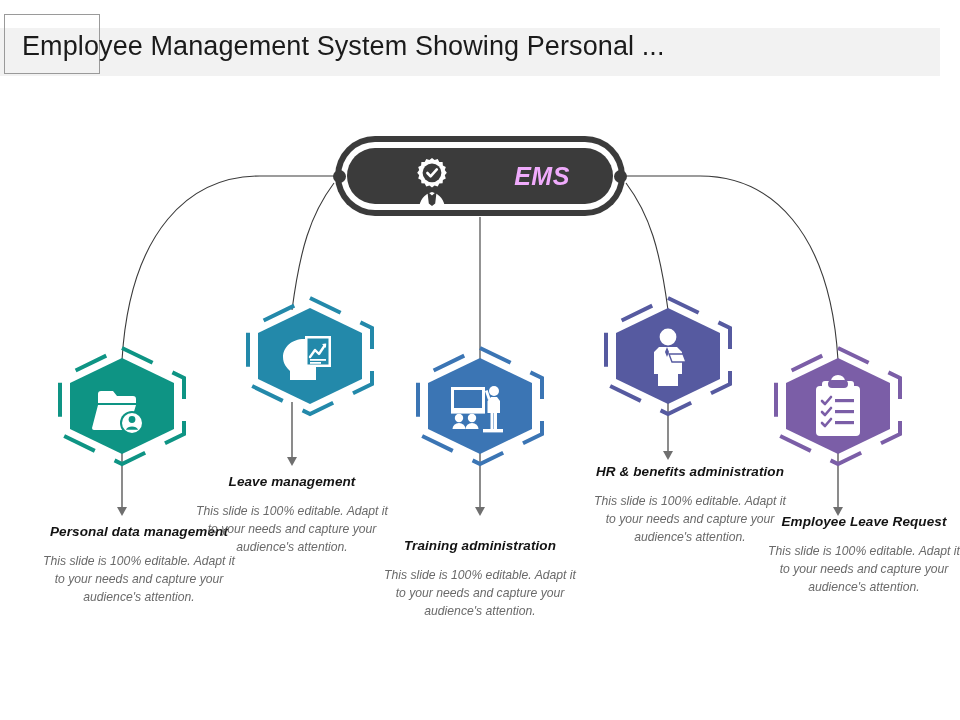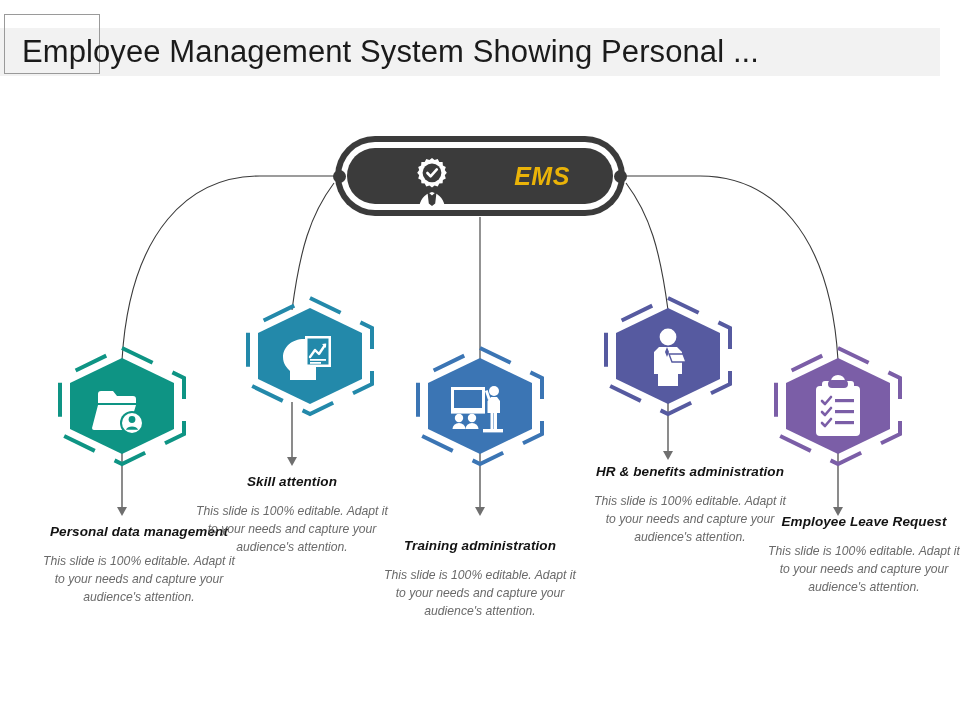--- a/index.html
+++ b/index.html
@@ -31,25 +31,25 @@
     top: 14px;
     width: 96px;
     height: 60px;
     border: 1px solid #9a9a9a;
     box-sizing: border-box;
     background: transparent;
   }
   #title-text {
     position: absolute;
     left: 22px;
-    top: 29px;
+    top: 23px;
     width: 910px;
     height: 46px;
     line-height: 46px;
-    font-size: 31px;
+    font-size: 27px;
     color: #1b1b1b;
     letter-spacing: 0.1px;
     white-space: nowrap;
     overflow: hidden;
   }
 
   
   #connectors {
     position: absolute;
     left: 0;
@@ -101,21 +101,21 @@
     height: 58px;
   }
   #ems-label {
     position: absolute;
     left: 125px;
     top: 0;
     width: 140px;
     height: 56px;
     line-height: 56px;
     text-align: center;
-    color: #eab308;
+    color: #f0abfc;
     font-size: 25px;
     font-weight: bold;
     font-style: italic;
     letter-spacing: 0.5px;
   }
   .pill-dot {
     position: absolute;
     width: 13px;
     height: 13px;
     border-radius: 50%;
@@ -236,21 +236,21 @@
       <rect x="23" y="1" width="26" height="31" fill="#ffffff"></rect>
       <rect x="25.5" y="3.5" width="21" height="26" fill="#2389aa"></rect>
       <path d="M28 22 l5 -7 l4 4 l6 -9" fill="none" stroke="#ffffff" stroke-width="2.4" stroke-linecap="round" stroke-linejoin="round"></path>
       <path d="M40 9 l4.2 -0.4 l-0.4 4.4 z" fill="#ffffff"></path>
       <rect x="28" y="24" width="16" height="1.8" fill="#ffffff"></rect>
       <rect x="28" y="27" width="11" height="1.8" fill="#ffffff"></rect>
     </g>
   </svg>
 </div>
 <div class="caption" style="left:192px; top:472px; width:200px;">
-  <div class="head">Skill attention</div>
+  <div class="head">Leave management</div>
   <div class="body">This slide is 100% editable. Adapt it to your needs and capture your audience's attention.</div>
 </div>
 
 <div class="node" style="left:410px; top:345px; width:140px; height:122px;">
   <svg class="hex-outline" viewBox="0 0 140 122">
     <path d="M70 3 L132 33 L132 89 L70 119 L8 89 L8 33 Z" fill="none" stroke="#3b75b4" stroke-width="4" stroke-dasharray="34 22 34 22 34 22 34 22 34 22 34 22"></path>
   </svg>
   <svg class="hex-solid" viewBox="0 0 140 122">
     <path d="M70 13 L122 38 L122 84 L70 109 L18 84 L18 38 Z" fill="#3b75b4"></path>
     <g transform="translate(40,40)">

